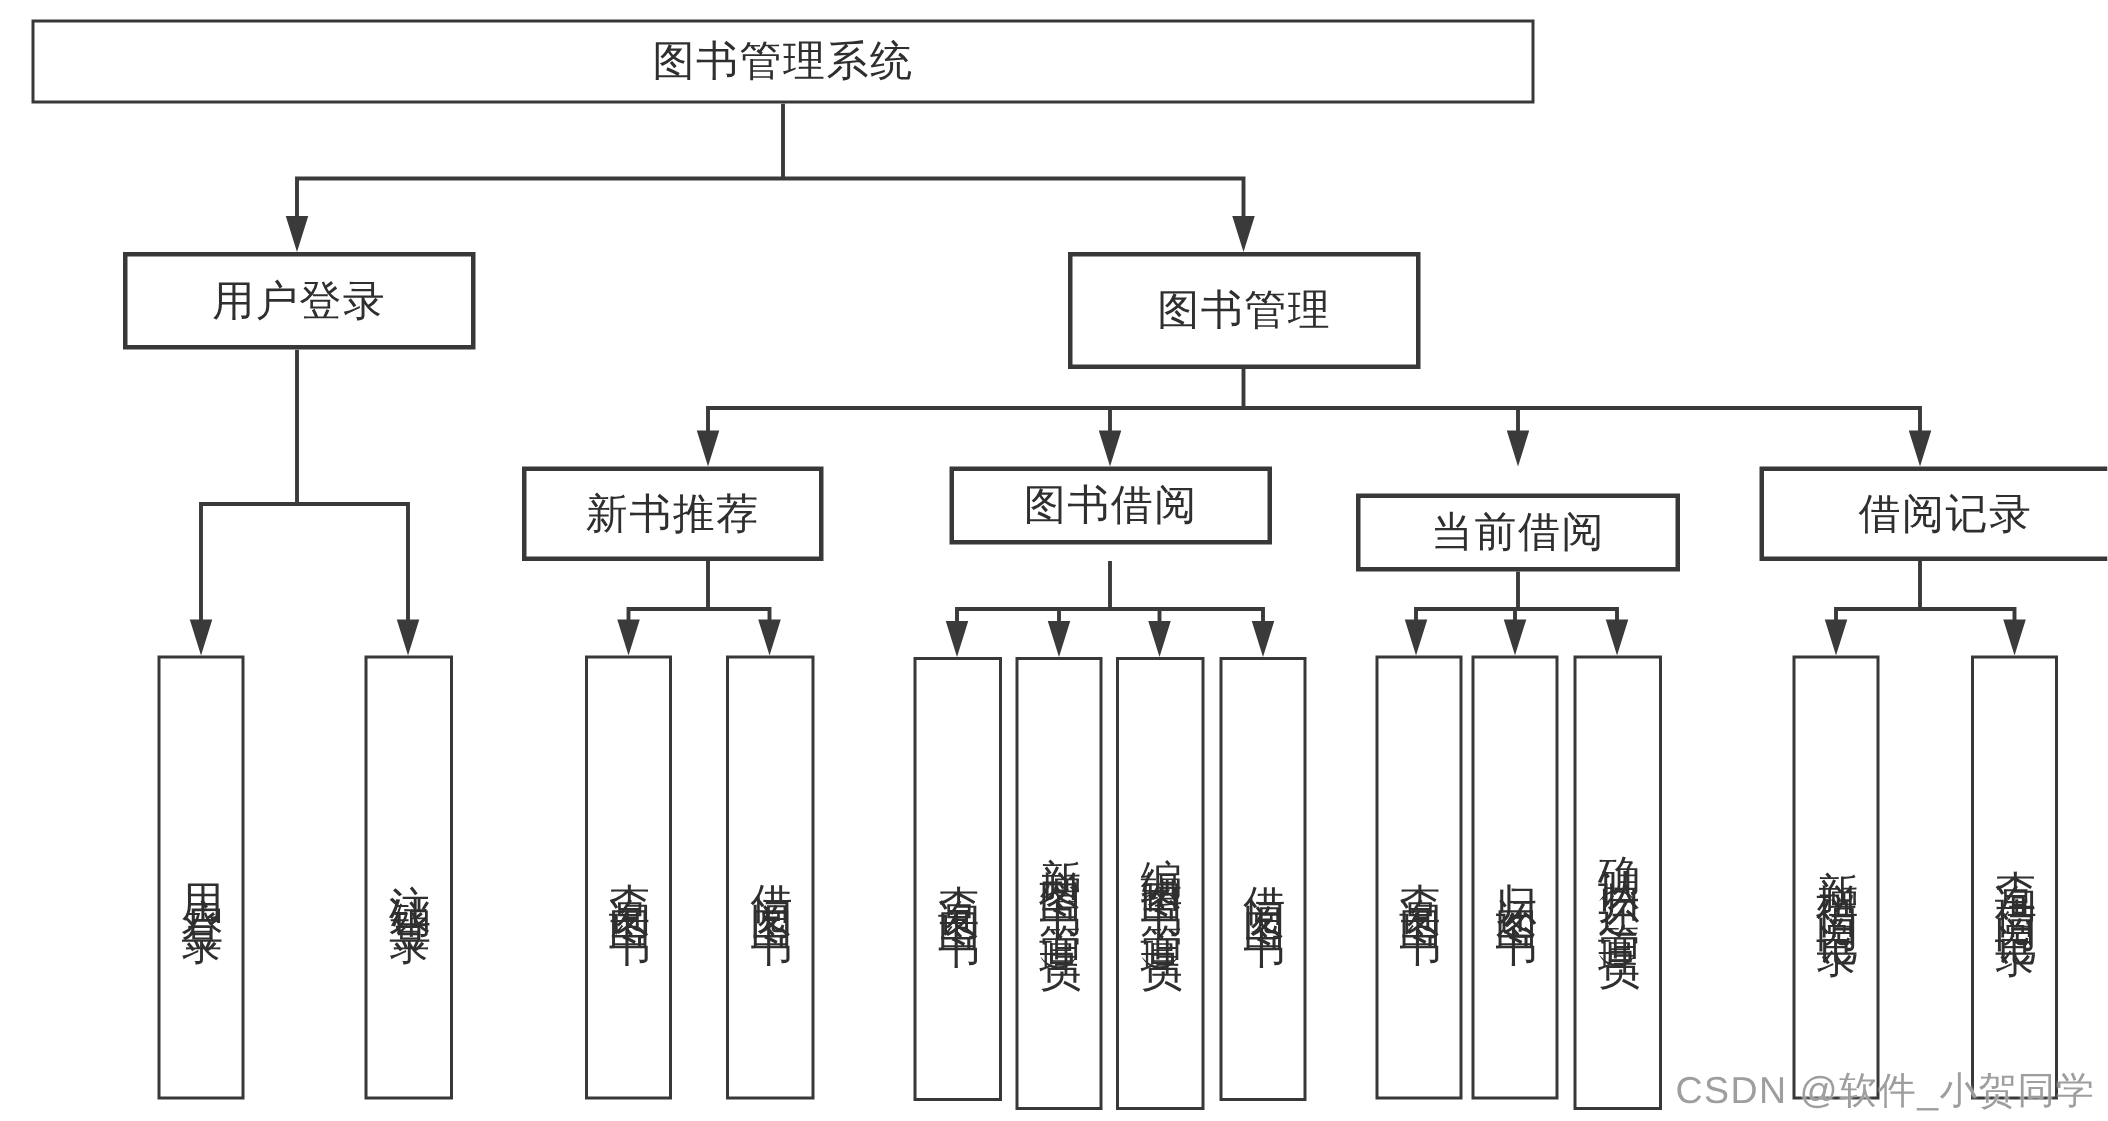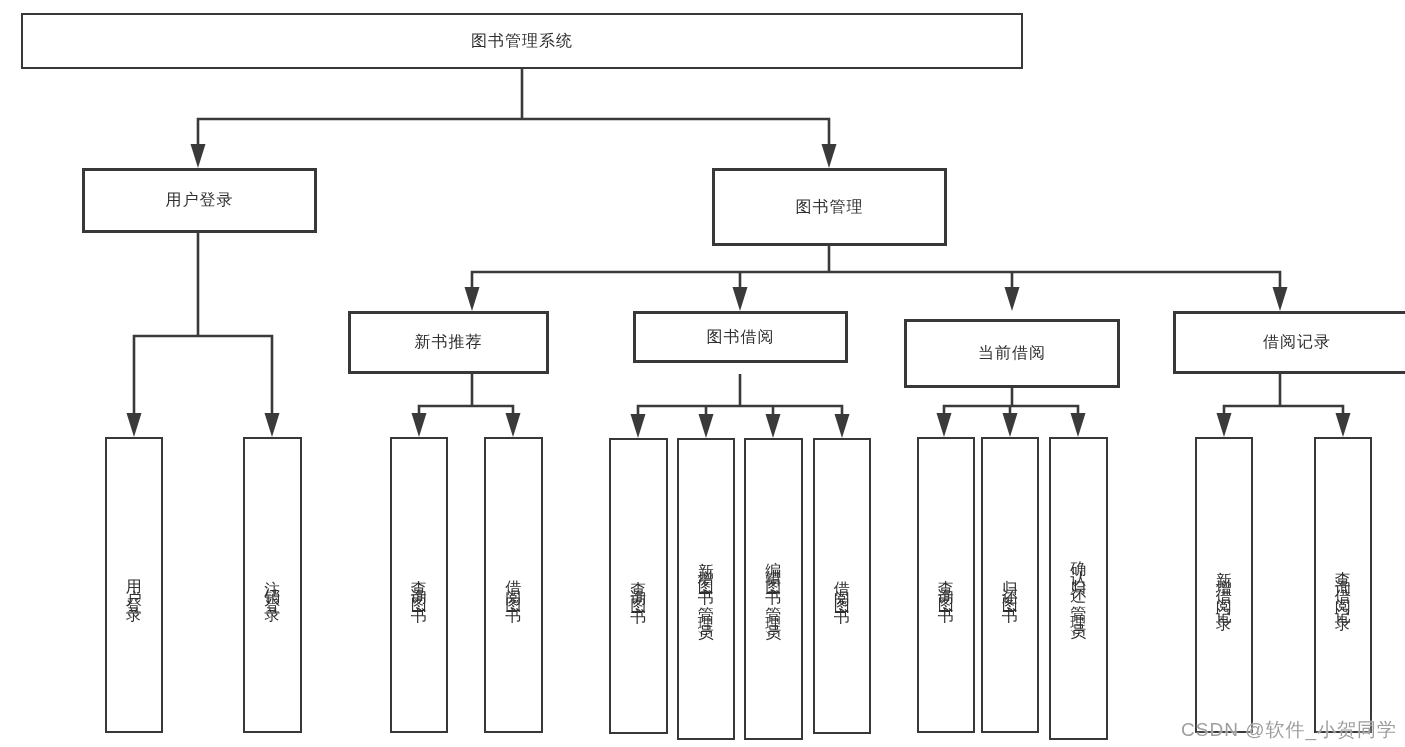--- a/index.html
+++ b/index.html
@@ -32,37 +32,37 @@
     stroke:none;
   }
   .node{
     position:absolute;
     background:#fff;
     border:2px solid var(--border-color);
     display:flex;
     align-items:center;
     justify-content:center;
     color:var(--text-color);
-    font-size:16px;
+    font-size:28px;
     letter-spacing:1px;
     text-align:center;
     z-index:1;
   }
   .node.lvl{border-width:3px;}
   .node.v span{
     writing-mode:vertical-rl;
     text-orientation:mixed;
     letter-spacing:9px;
     line-height:1.1;
   }
   .watermark{
     position:absolute;
     right:8px;
     bottom:4px;
-    font-size:19px;
+    font-size:25px;
     color:var(--watermark-color);
     letter-spacing:1px;
     z-index:2;
     text-shadow:0 0 2px #ffffff;
     white-space:nowrap;
   }
 </style>
 </head>
 <body>
 
@@ -140,21 +140,21 @@
   <div class="node lvl" style="left:712px;top:168px;width:235px;height:78px">
     <span>图书管理</span>
   </div>
 
   <div class="node lvl" style="left:348px;top:311px;width:201px;height:63px">
     <span>新书推荐</span>
   </div>
   <div class="node lvl" style="left:633px;top:311px;width:215px;height:52px">
     <span>图书借阅</span>
   </div>
-  <div class="node lvl" style="left:904px;top:319px;width:216px;height:69px">
+  <div class="node lvl" style="left:904px;top:329px;width:216px;height:52px">
     <span>当前借阅</span>
   </div>
   <div class="node lvl" style="left:1173px;top:311px;width:248px;height:63px">
     <span>借阅记录</span>
   </div>
 
   <div class="node v" style="left:105px;top:437px;width:58px;height:296px">
     <span>用户登录</span>
   </div>
   <div class="node v" style="left:243px;top:437px;width:59px;height:296px">

